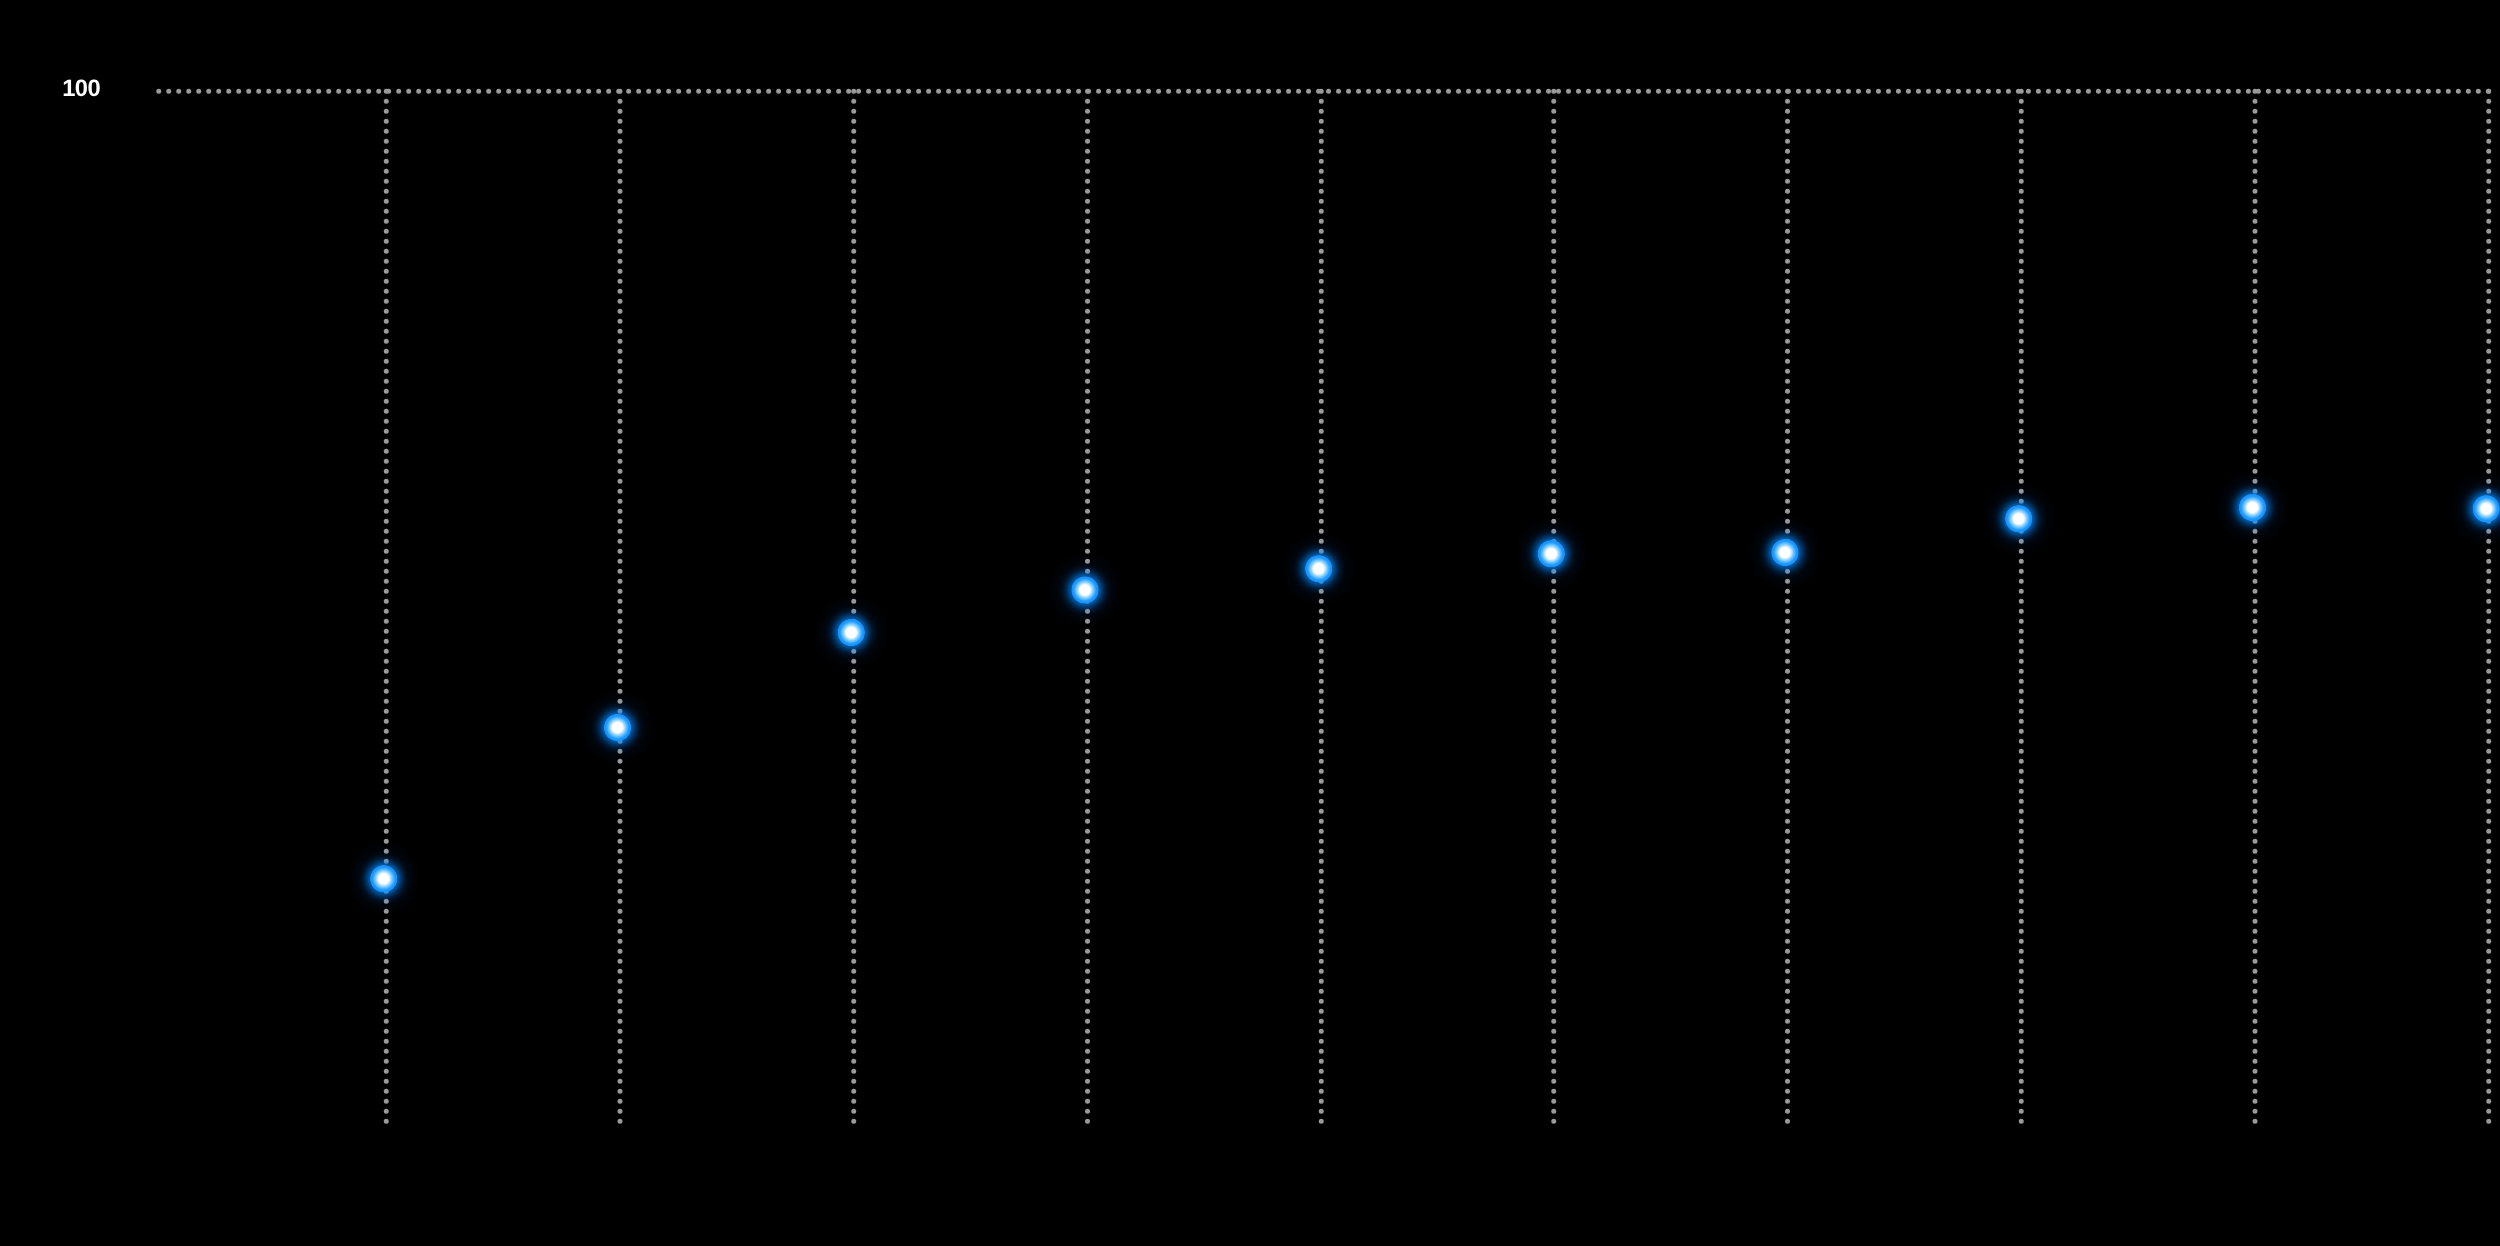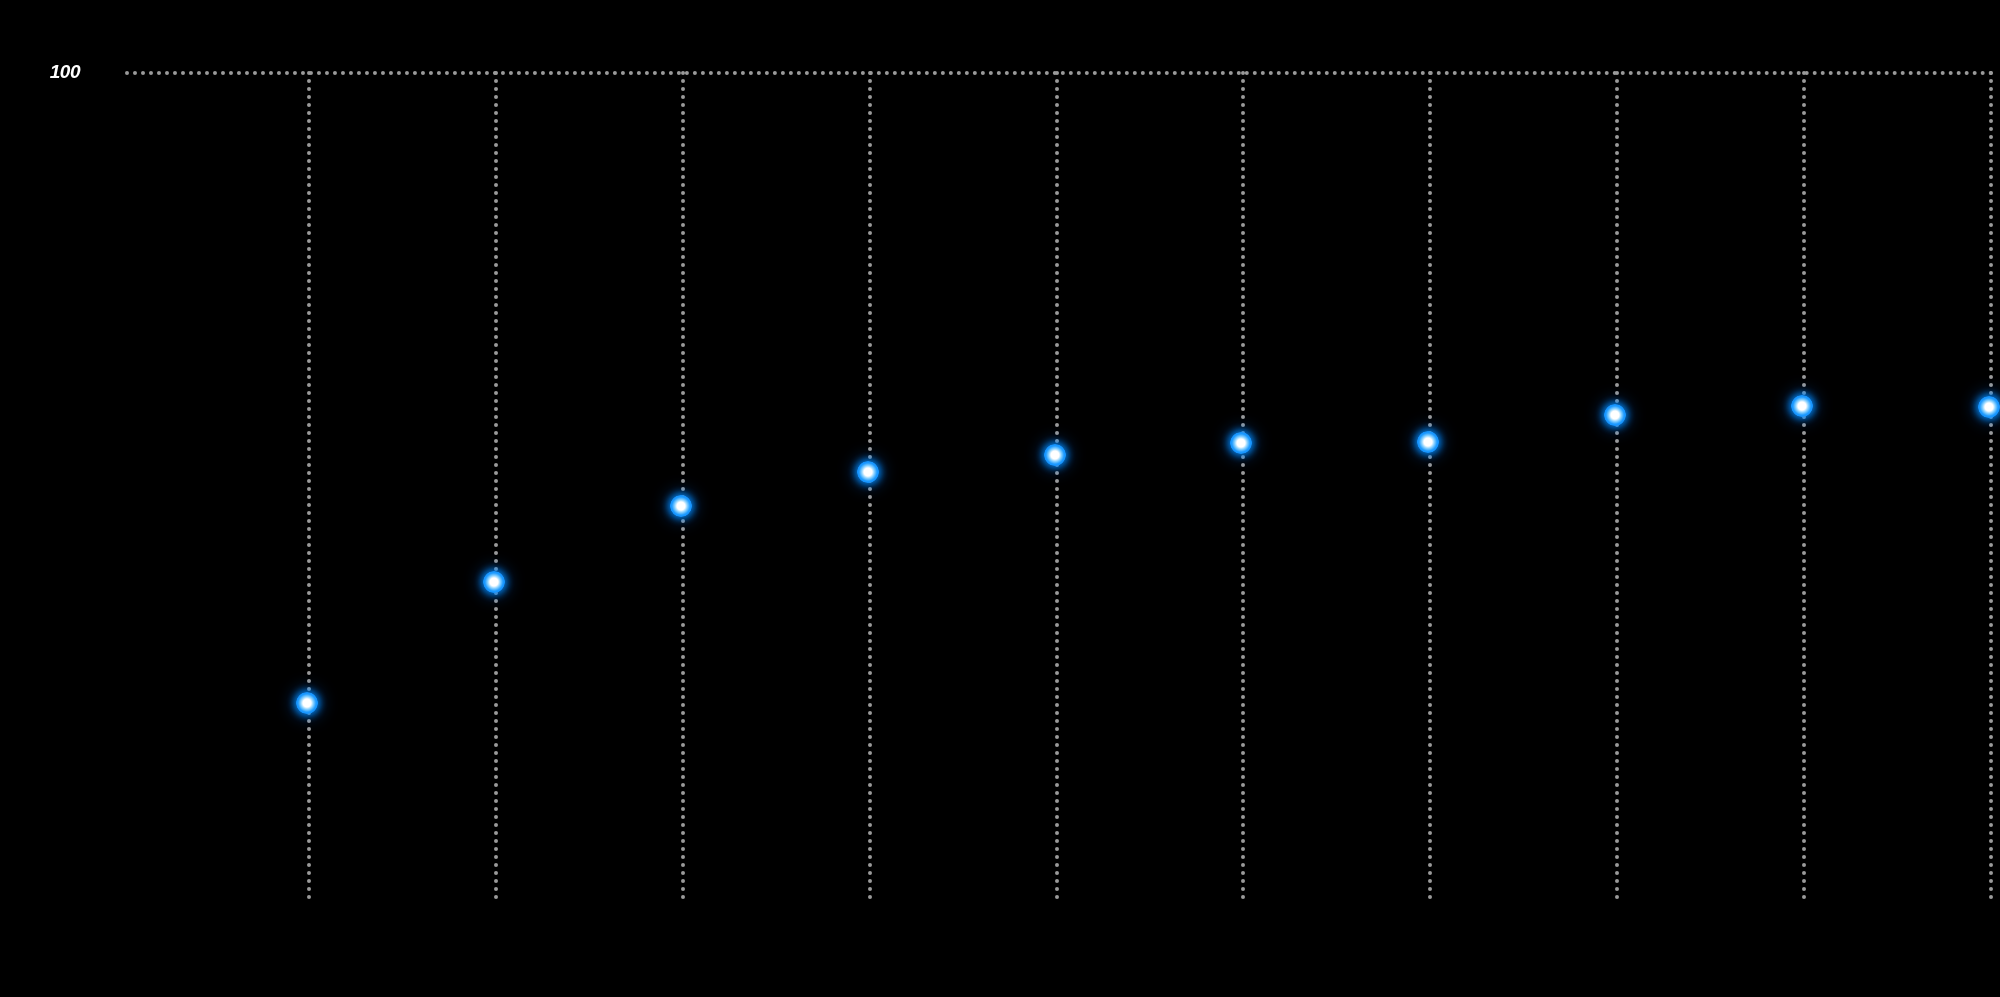--- a/index.html
+++ b/index.html
@@ -13,21 +13,20 @@
     width: 2000px;
     height: 997px;
     overflow: hidden;
   }
 
   #chart-root {
     position: relative;
     width: 2000px;
     height: 997px;
     background: #000000;
-    font-style: italic;
   }
 
   
   .y-axis-label {
     position: absolute;
     color: #ffffff;
     font-size: 19px;
     font-weight: bold;
     letter-spacing: -0.5px;
     line-height: 1;

